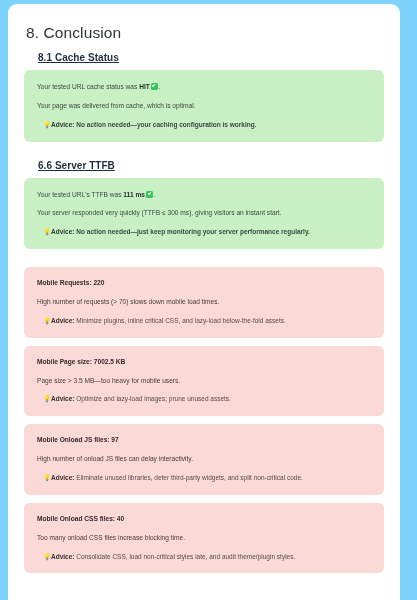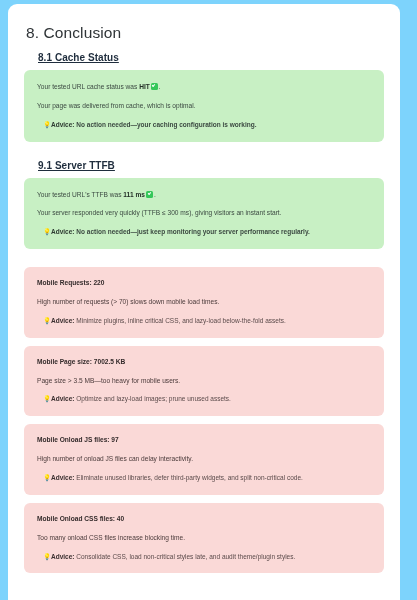--- a/index.html
+++ b/index.html
@@ -126,21 +126,21 @@
     <div class="section-block">
       <div class="section-heading">8.1 Cache Status</div>
       <div class="alert good">
         <p class="headline"><span>Your tested URL cache status was </span><b>HIT</b><span class="emoji-check"></span><span>.</span></p>
         <p>Your page was delivered from cache, which is optimal.</p>
         <p class="advice"><span class="bulb">💡</span><b>Advice:</b><span class="txt"> No action needed—your caching configuration is working.</span></p>
       </div>
     </div>
 
     <div class="section-block">
-      <div class="section-heading">9.1 Server TTFB</div>
+      <div class="section-heading">6.6 Server TTFB</div>
       <div class="alert good">
         <p class="headline"><span>Your tested URL's TTFB was </span><b>111 ms</b><span class="emoji-check"></span><span>.</span></p>
         <p>Your server responded very quickly (TTFB ≤ 300 ms), giving visitors an instant start.</p>
         <p class="advice"><span class="bulb">💡</span><b>Advice:</b><span class="txt"> No action needed—just keep monitoring your server performance regularly.</span></p>
       </div>
     </div>
 
 
     <div>
       <div class="alert bad">

